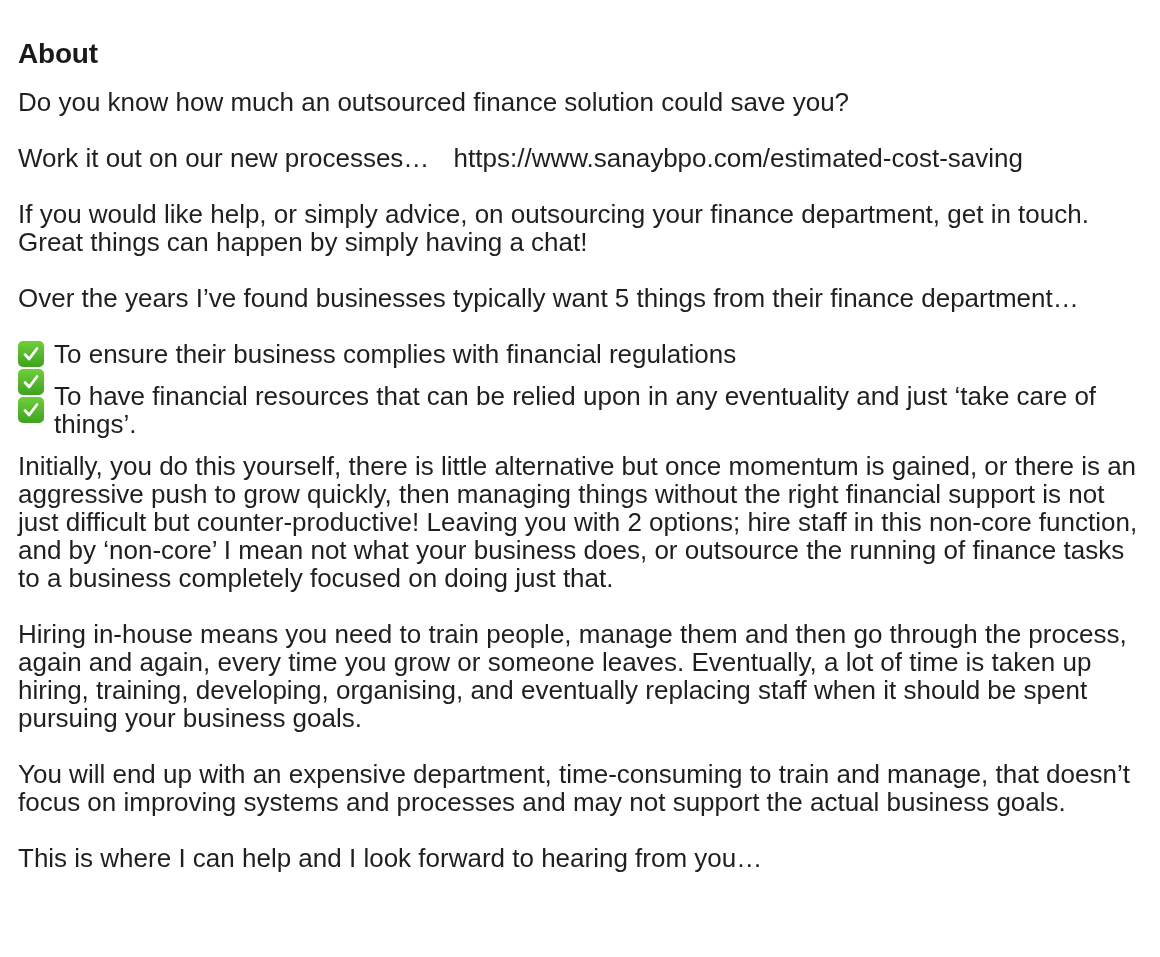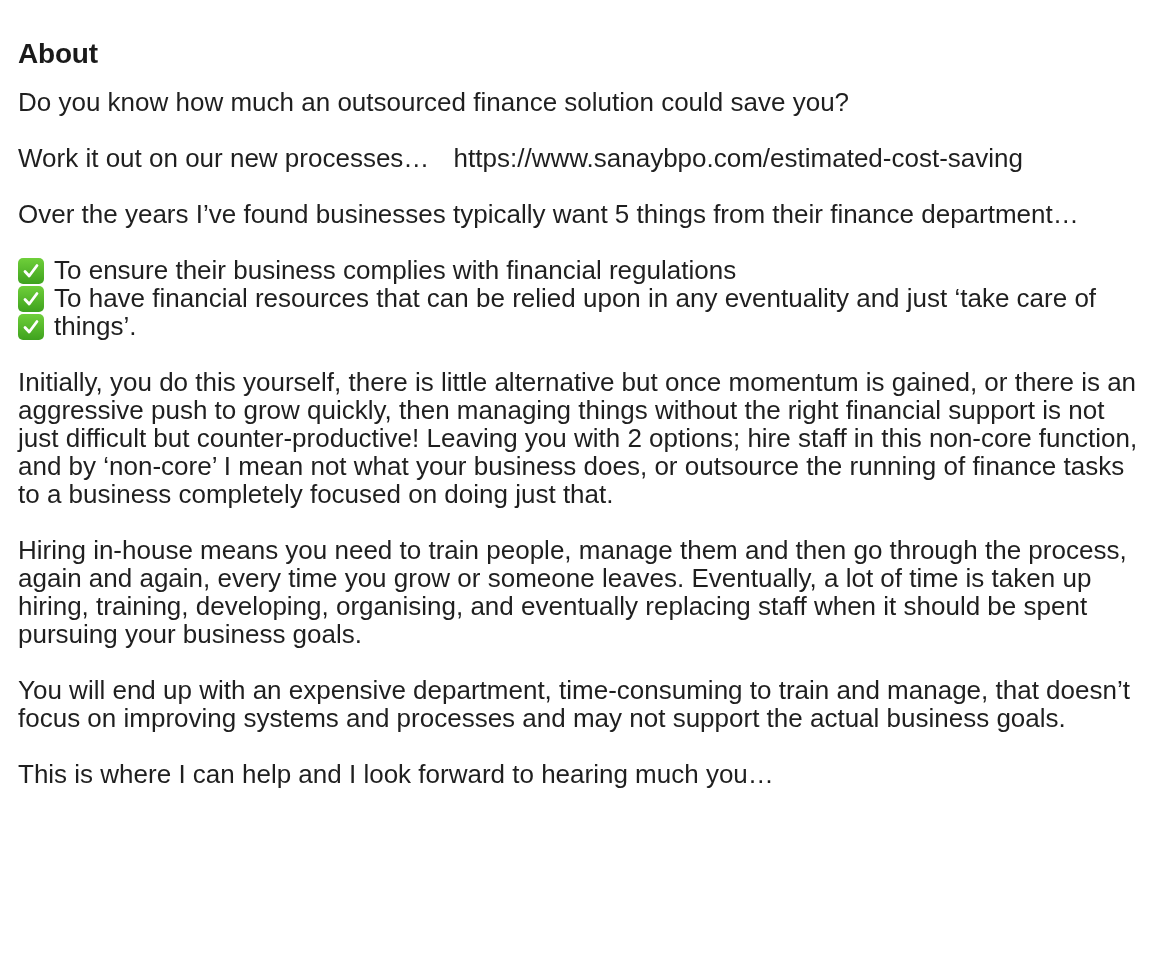--- a/index.html
+++ b/index.html
@@ -38,21 +38,21 @@
       margin: 0 0 28px 0;
       white-space: normal;
     }
     .checklist {
       margin: 0 0 28px 0;
       padding: 0;
       list-style: none;
     }
     .check-item {
       display: flex;
-      align-items: flex-end;
+      align-items: center;
       height: 28px;
     }
     .check-icon {
       display: inline-flex;
       align-items: center;
       justify-content: center;
       width: 26px;
       height: 26px;
       border-radius: 5px;
       background: linear-gradient(#6fcf3a, #3ea21e);
@@ -75,20 +75,21 @@
 <section class="about-section">
   <h2 class="about-title">About</h2>
 
   <div class="about-body">
     <p class="para">Do you know how much an outsourced finance solution could save you?</p>
 
     <p class="para">
       <span>Work it out on our new processes… </span><span class="link-text">https://www.sanaybpo.com/estimated-cost-saving</span>
     </p>
 
+    <p class="para">If you would like help, or simply advice, on outsourcing your finance department, get in touch. Great things can happen by simply having a chat!</p>
 
 
     <p class="para">Over the years I’ve found businesses typically want 5 things from their finance department…</p>
 
     <ul class="checklist">
       <li class="check-item">
         <span class="check-icon">
           <svg viewBox="0 0 20 20">
               <path d="M4 10.5 L8.2 15 L16 4.5" fill="none" stroke="#ffffff" stroke-width="2.8" stroke-linecap="round" stroke-linejoin="round"></path>
             </svg>
@@ -111,15 +112,15 @@
         <span>To have financial resources that can be relied upon in any eventuality and just ‘take care of things’.</span>
       </li>
     </ul>
 
     <p class="para">Initially, you do this yourself, there is little alternative but once momentum is gained, or there is an aggressive push to grow quickly, then managing things without the right financial support is not just difficult but counter-productive! Leaving you with 2 options; hire staff in this non-core function, and by ‘non-core’ I mean not what your business does, or outsource the running of finance tasks to a business completely focused on doing just that.</p>
 
     <p class="para">Hiring in-house means you need to train people, manage them and then go through the process, again and again, every time you grow or someone leaves. Eventually, a lot of time is taken up hiring, training, developing, organising, and eventually replacing staff when it should be spent pursuing your business goals.</p>
 
     <p class="para">You will end up with an expensive department, time-consuming to train and manage, that doesn’t focus on improving systems and processes and may not support the actual business goals.</p>
 
-    <p class="para">This is where I can help and I look forward to hearing much you…</p>
+    <p class="para">This is where I can help and I look forward to hearing from you…</p>
   </div>
 </section>
 
 </body></html>

